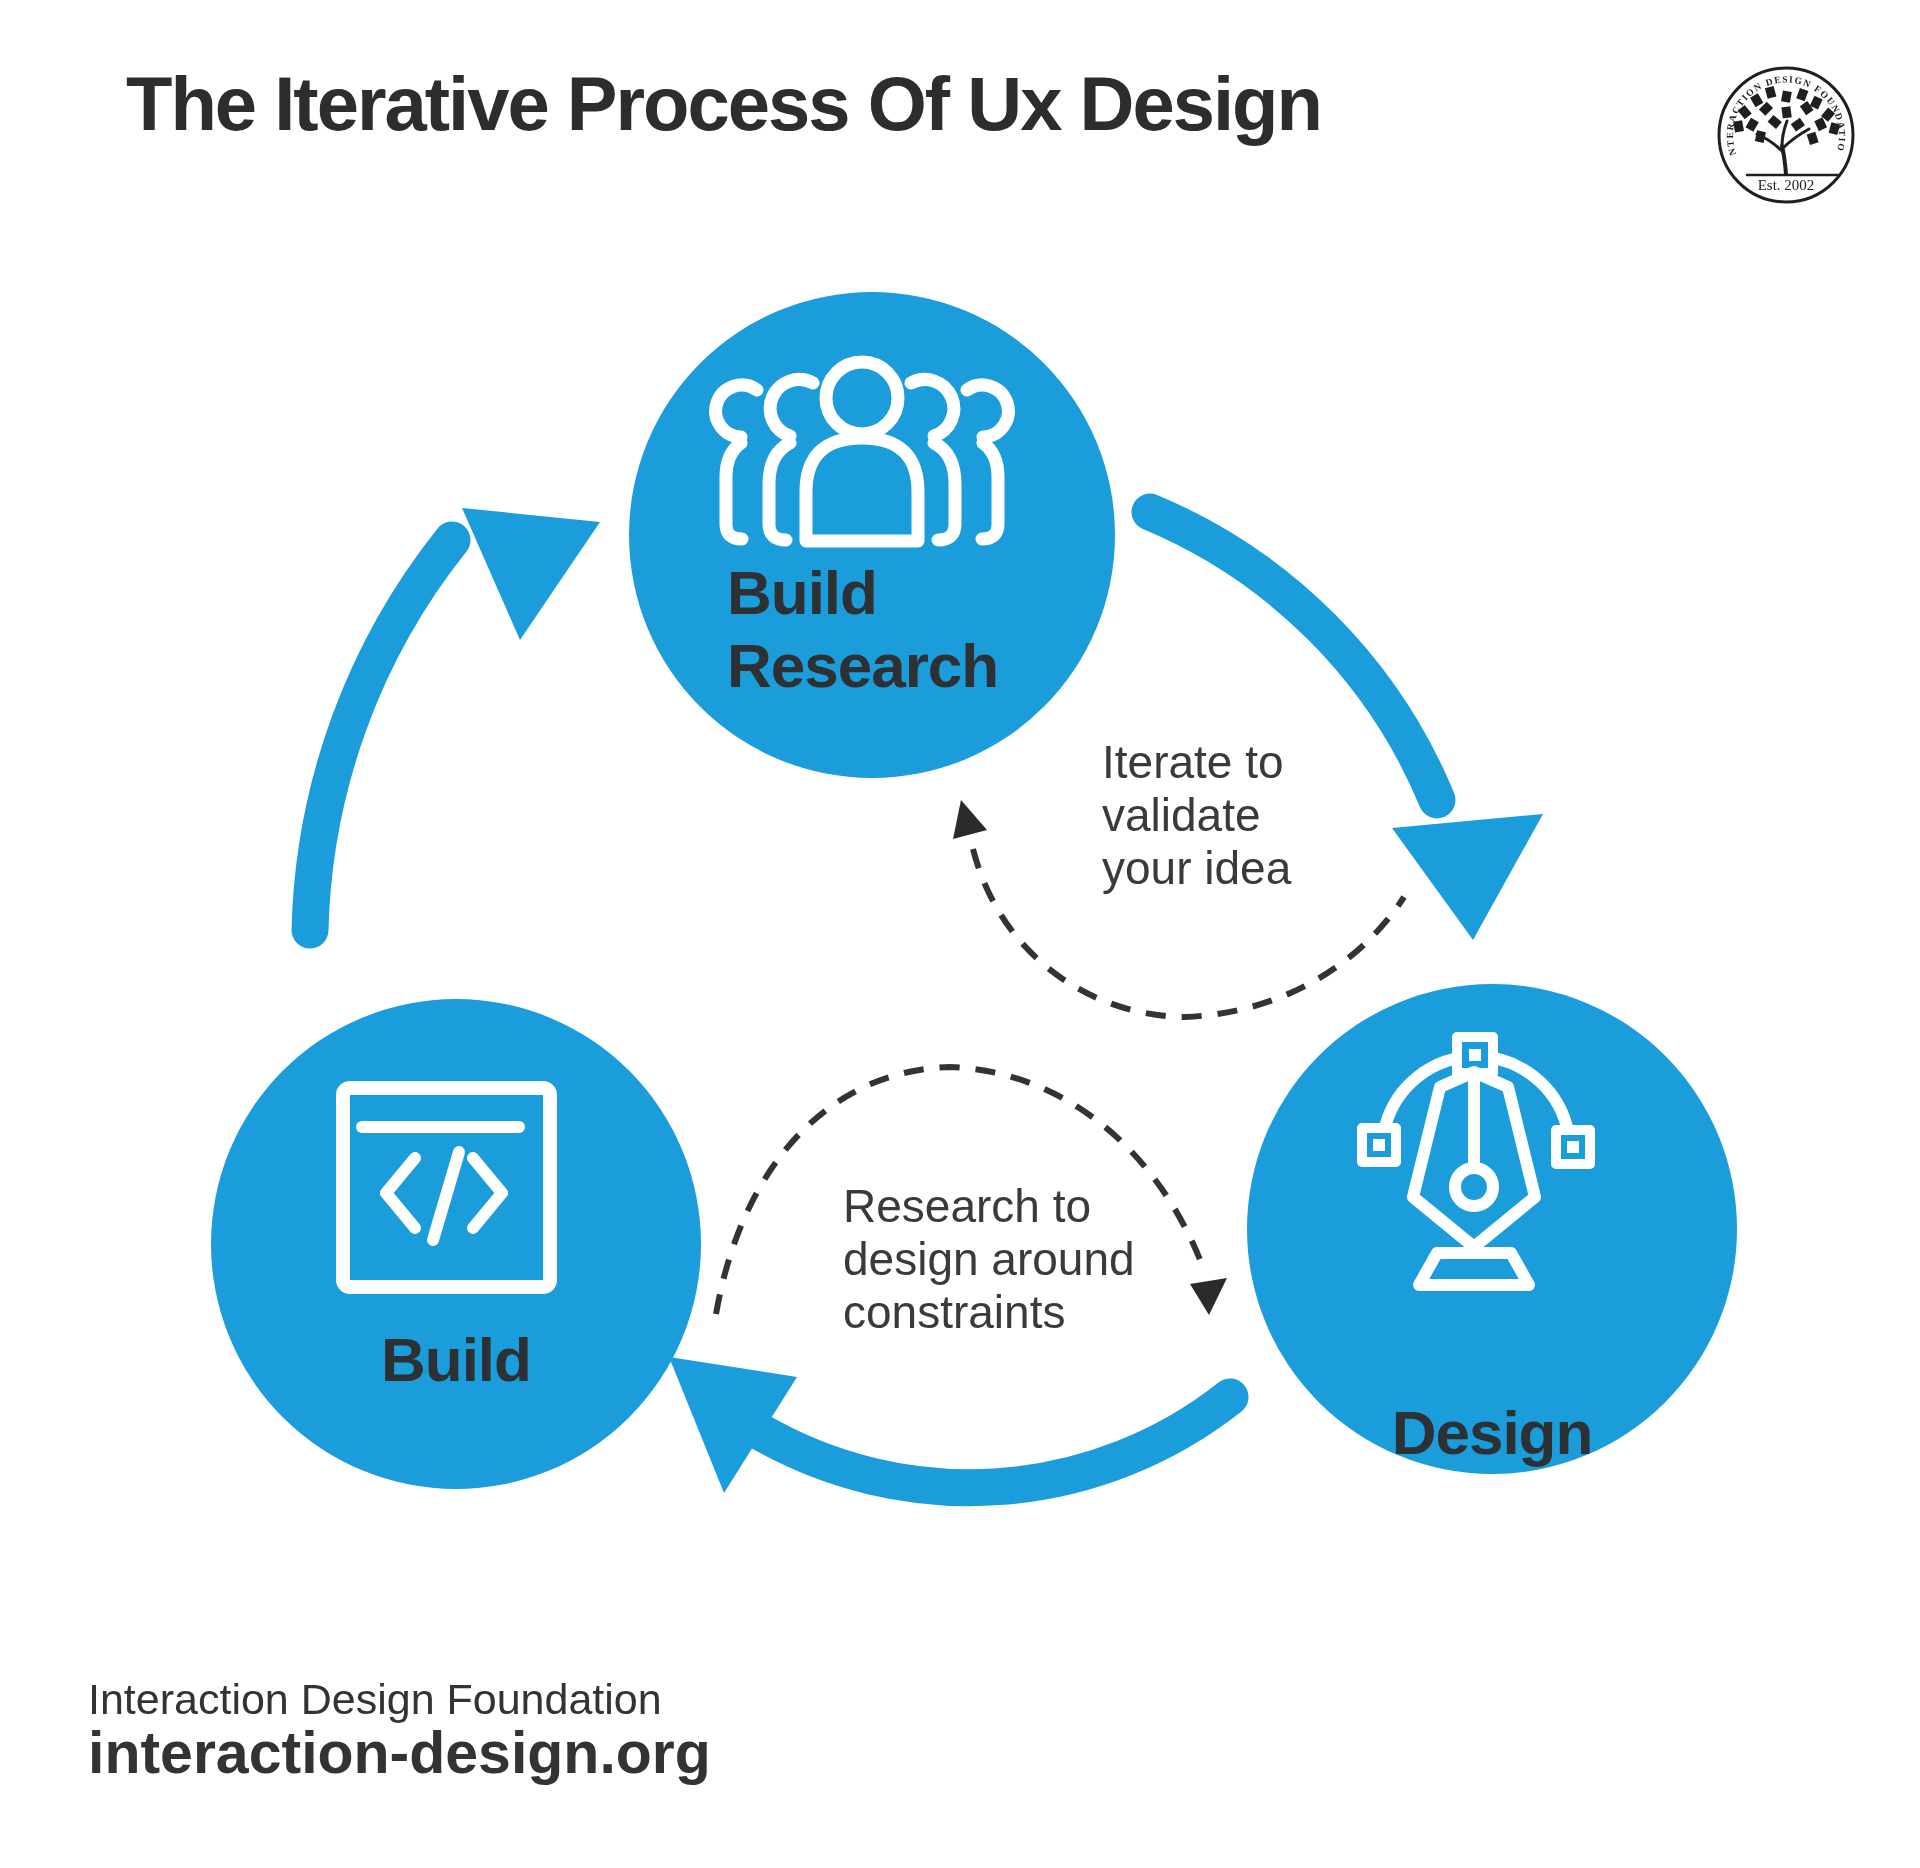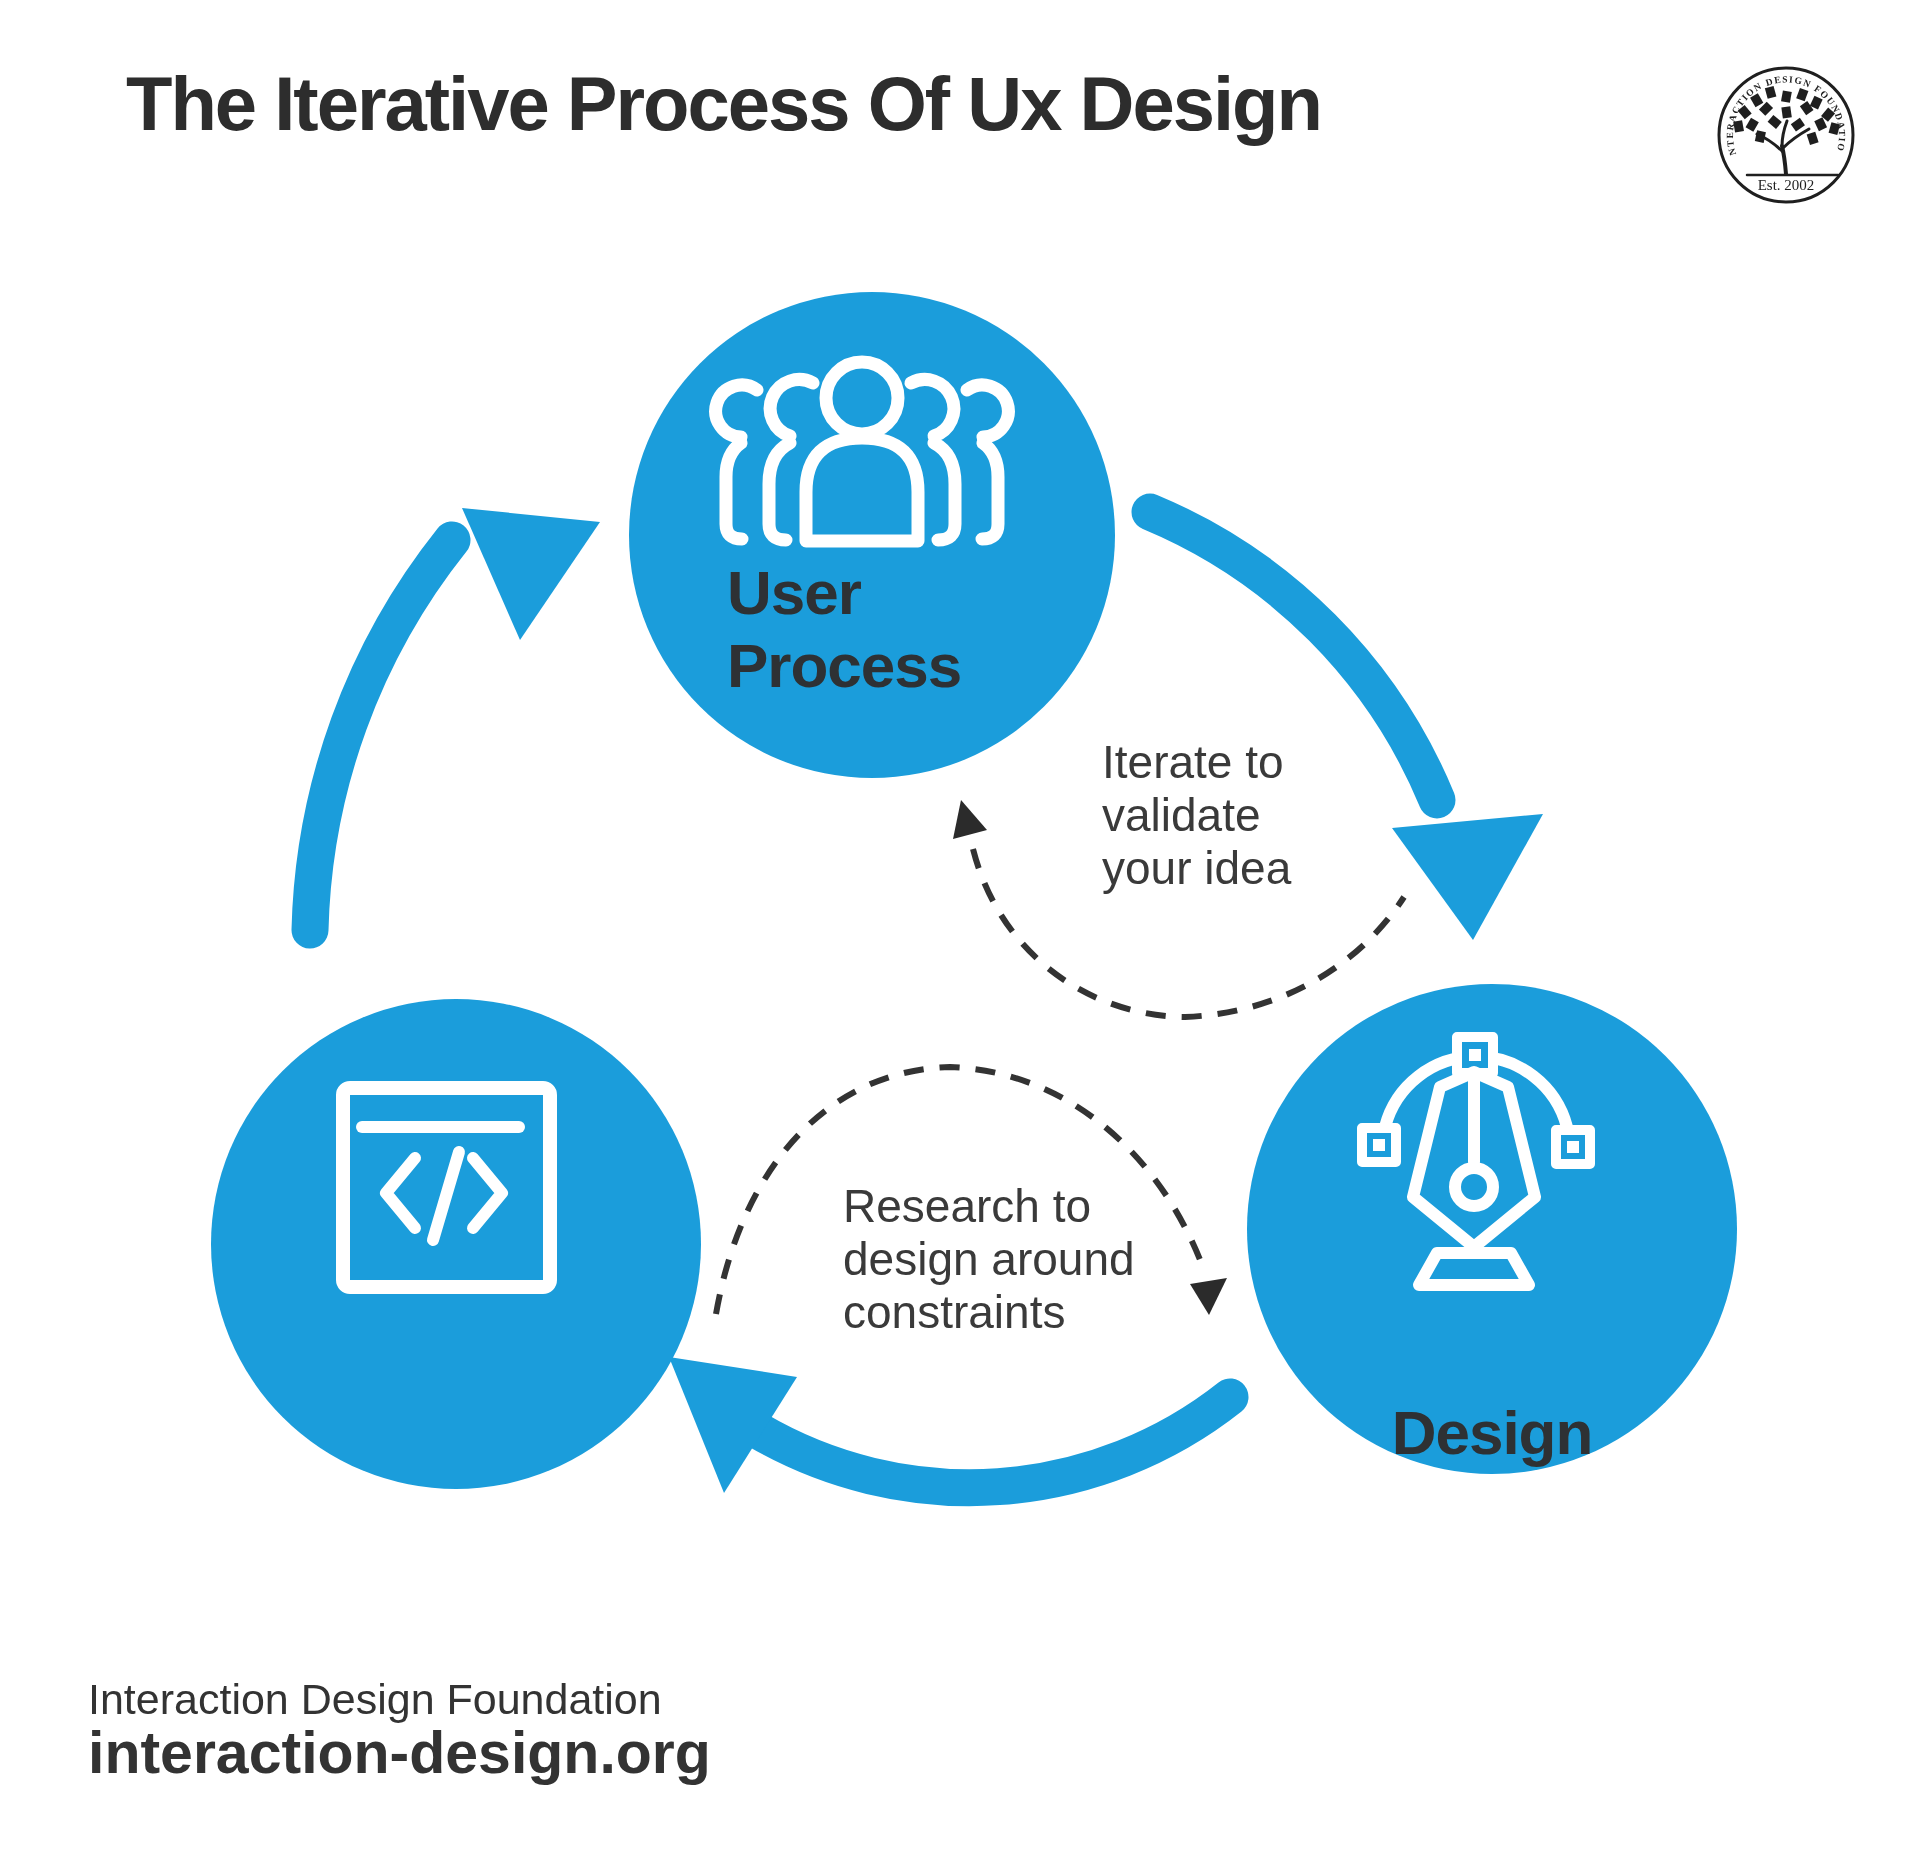--- a/index.html
+++ b/index.html
@@ -148,24 +148,25 @@
           <rect x="1770" y="117" width="9" height="11" transform="rotate(-50 1774 122)"></rect>
           <rect x="1794" y="119" width="9" height="11" transform="rotate(55 1798 124)"></rect>
         </g>
       </g>
       <text x="1786" y="190" text-anchor="middle" font-size="15" fill="#1f1f1f" stroke="none">Est. 2002</text>
     </g>
   </svg>
 
   <div class="abs page-title">The Iterative Process Of Ux Design</div>
 
-  <div class="abs node-label label-ur">User Process</div>
+  <div class="abs node-label label-ur">Build Research</div>
 
   <div class="abs node-label label-design">Design</div>
 
+  <div class="abs node-label label-build">Build</div>
 
   <div class="abs annot annot-validate">Iterate to validate your idea</div>
 
   <div class="abs annot annot-constraints">Research to design around constraints</div>
 
   <div class="abs footer">
     <div class="footer-org">Interaction Design Foundation</div>
     <div class="footer-url">interaction-design.org</div>
   </div>
 

